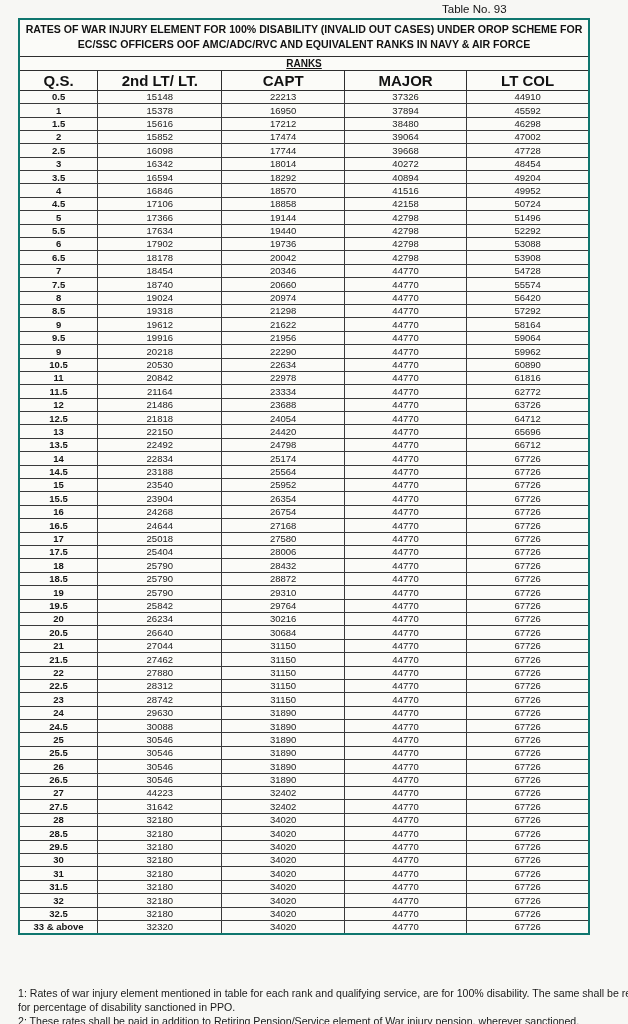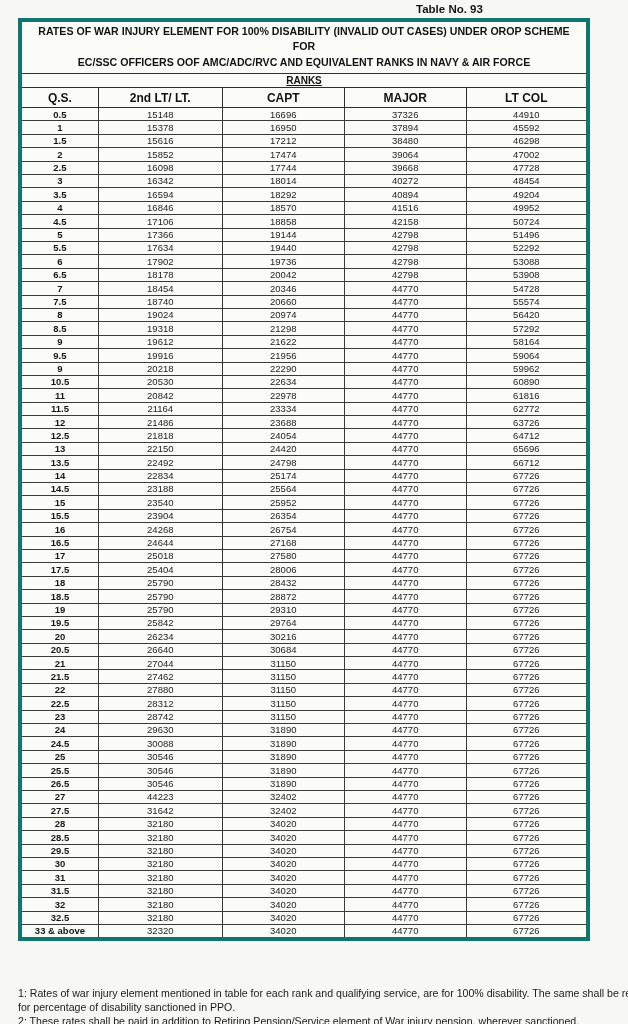--- a/index.html
+++ b/index.html
@@ -10,42 +10,42 @@
     width: 628px;
     height: 1024px;
     overflow: hidden;
     position: relative;
     background: #f7f7f4;
     font-family: "Liberation Sans", sans-serif;
     color: #1d1d1d;
   }
   .page-title {
     position: absolute;
-    left: 416px;
+    left: 442px;
     top: 3px;
     font-size: 11.5px;
-    font-weight: bold;
+    font-weight: normal;
     white-space: nowrap;
     color: #141414;
     text-align: center;
   }
   table.rates {
     position: absolute;
     left: 18px;
     top: 18px;
     width: 572px;
     border-collapse: collapse;
     table-layout: fixed;
     background: #fbfbf8;
   }
   table.rates, table.rates th, table.rates td {
     border: 1px solid #2e2e2e;
   }
   table.rates {
-    border: 4px solid #0f766e;
+    border: 2px solid #0f766e;
   }
   th.title-cell {
     border-bottom: 2px solid #161616;
     padding: 2px 4px 3px 4px;
     text-align: center;
     font-size: 10.6px;
     font-weight: bold;
     color: #121212;
     line-height: 1.45;
   }
@@ -53,21 +53,21 @@
     text-align: center;
     font-size: 10px;
     font-weight: bold;
     height: 13px;
     padding: 0;
     color: #121212;
     text-decoration: underline;
   }
   tr.cols-row th {
     text-align: center;
-    font-size: 12px;
+    font-size: 15px;
     font-weight: bold;
     height: 19px;
     padding: 0;
     color: #121212;
   }
   table.rates td {
     text-align: center;
     font-size: 9.5px;
     height: 12.4px;
     padding: 0;
@@ -126,21 +126,21 @@
       <th>2nd LT/ LT.</th>
       <th>CAPT</th>
       <th>MAJOR</th>
       <th>LT COL</th>
     </tr>
   </thead>
   <tbody>
       <tr>
         <td class="qs">0.5</td>
         <td>15148</td>
-        <td>16696</td>
+        <td>22213</td>
         <td>37326</td>
         <td>44910</td>
       </tr>
       <tr>
         <td class="qs">1</td>
         <td>15378</td>
         <td>16950</td>
         <td>37894</td>
         <td>45592</td>
       </tr>
@@ -468,20 +468,27 @@
       </tr>
       <tr>
         <td class="qs">25</td>
         <td>30546</td>
         <td>31890</td>
         <td>44770</td>
         <td>67726</td>
       </tr>
       <tr>
         <td class="qs">25.5</td>
+        <td>30546</td>
+        <td>31890</td>
+        <td>44770</td>
+        <td>67726</td>
+      </tr>
+      <tr>
+        <td class="qs">26</td>
         <td>30546</td>
         <td>31890</td>
         <td>44770</td>
         <td>67726</td>
       </tr>
       <tr>
         <td class="qs">26.5</td>
         <td>30546</td>
         <td>31890</td>
         <td>44770</td>

